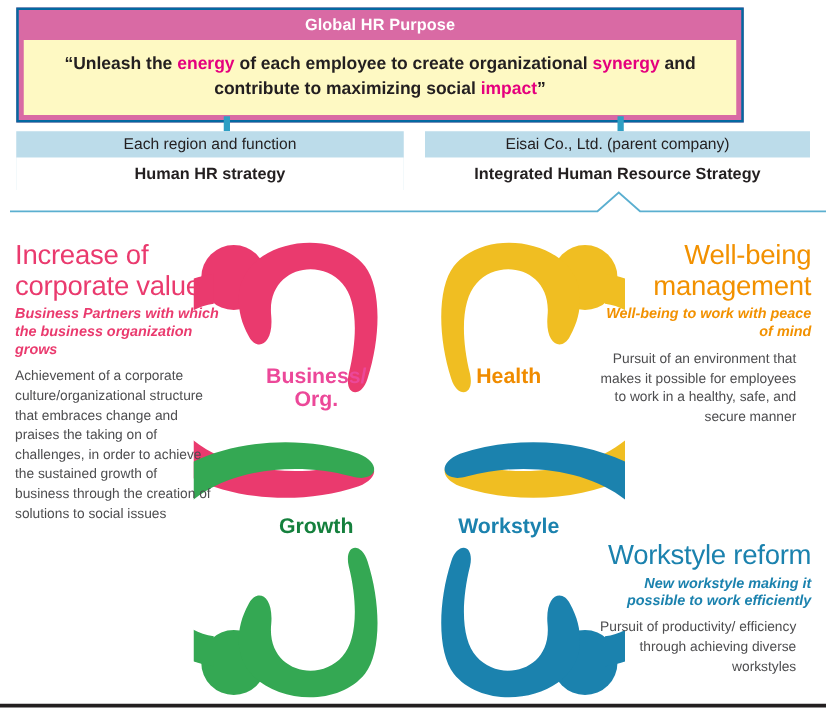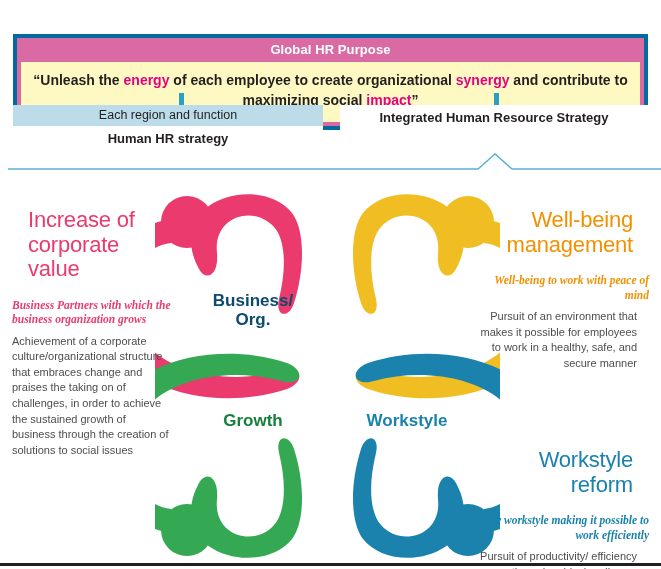--- a/index.html
+++ b/index.html
@@ -18,25 +18,24 @@
     position: relative;
     width: 661px;
     height: 569px;
   }
 
   
   .purpose-block {
     position: absolute;
     left: 13px;
     top: 6px;
-    width: 635px;
+    width: 582px;
     background: #d96aa4;
-    border: 4px solid #0369a1;
+    border: 2px solid #0369a1;
     box-sizing: border-box;
-    margin-top: 28px;
   }
   .purpose-title {
     text-align: center;
     color: #ffffff;
     font-size: 13px;
     font-weight: bold;
     padding: 4px 0 5px 0;
     letter-spacing: 0.1px;
   }
   .purpose-body {
@@ -89,33 +88,32 @@
     width: 661px;
     height: 28px;
   }
 
   
   .quad {
     position: absolute;
     width: 172px;
   }
   .quad h2 {
-    margin: 16px;
+    margin: 0;
     font-size: 22px;
     font-weight: normal;
     line-height: 1.12;
     letter-spacing: -0.2px;
   }
   .quad .lede {
     margin: 3px 0 0 0;
     font-size: 11.5px;
     font-style: italic;
     font-weight: bold;
     line-height: 1.25;
-    font-family: Liberation Serif, serif;
   }
   .quad .body {
     margin: 7px 12px 0 0;
     font-size: 11px;
     color: #4d4d4f;
     line-height: 1.42;
   }
   .q-tl { left: 12px; top: 192px; text-align: left; }
   .q-tr { right: 12px; top: 192px; text-align: right; }
   .q-bl { left: 12px; top: 432px; text-align: left; }
@@ -135,21 +133,21 @@
     height: 386px;
   }
   .petal-label {
     position: absolute;
     font-size: 17px;
     font-weight: bold;
     text-align: center;
     line-height: 1.12;
     white-space: nowrap;
   }
-  .lbl-business { left: 198px; top: 291px; width: 110px; color: #0c4a6e; }
+  .lbl-business { left: 198px; top: 291px; width: 110px; color: #ec4899; }
   .lbl-health   { left: 352px; top: 291px; width: 110px; color: #f08c00; }
   .lbl-growth   { left: 198px; top: 411px; width: 110px; color: #15803d; }
   .lbl-work     { left: 352px; top: 411px; width: 110px; color: #1b82ae; }
 
   .bottom-rule {
     position: absolute;
     left: 0;
     top: 563px;
     width: 661px;
     height: 3px;
@@ -170,20 +168,21 @@
 
   <div class="stub" style="left:179px; top:93px;"></div>
   <div class="stub" style="left:494px; top:93px;"></div>
 
   <div class="strat" style="left:13px; top:105px; width:310px;">
     <div class="strat-head">Each region and function</div>
     <div class="strat-sub">Human HR strategy</div>
   </div>
 
   <div class="strat" style="left:340px; top:105px; width:308px;">
+    <div class="strat-head">Eisai Co., Ltd. (parent company)</div>
     <div class="strat-sub">Integrated Human Resource Strategy</div>
   </div>
 
   <div class="rule-wrap">
     <svg width="661" height="28" viewBox="0 0 661 28">
       <path d="M8 19 L478 19 L495 4 L512 19 L661 19" fill="none" stroke="#5bafd0" stroke-width="1.4"></path>
     </svg>
   </div>
 
   <div class="emblem">
@@ -263,20 +262,21 @@
                  C 281 292, 295 288, 301 300
                  C 307 311, 309 320, 309 330 Z" fill="#1b82ae"></path>
       </g>
     </svg>
   </div>
 
   <div class="petal-label lbl-business">
     <span>Business/</span><br>
     <span>Org.</span>
   </div>
+  <div class="petal-label lbl-health">Health</div>
   <div class="petal-label lbl-growth">Growth</div>
   <div class="petal-label lbl-work">Workstyle</div>
 
   <div class="quad q-tl">
     <h2 class="c-pink">Increase of corporate value</h2>
     <p class="lede c-pink">Business Partners with which the business organization grows</p>
     <p class="body">Achievement of a corporate culture/organizational structure that embraces change and praises the taking on of challenges, in order to achieve the sustained growth of business through the creation of solutions to social issues</p>
   </div>
 
   <div class="quad q-tr">

